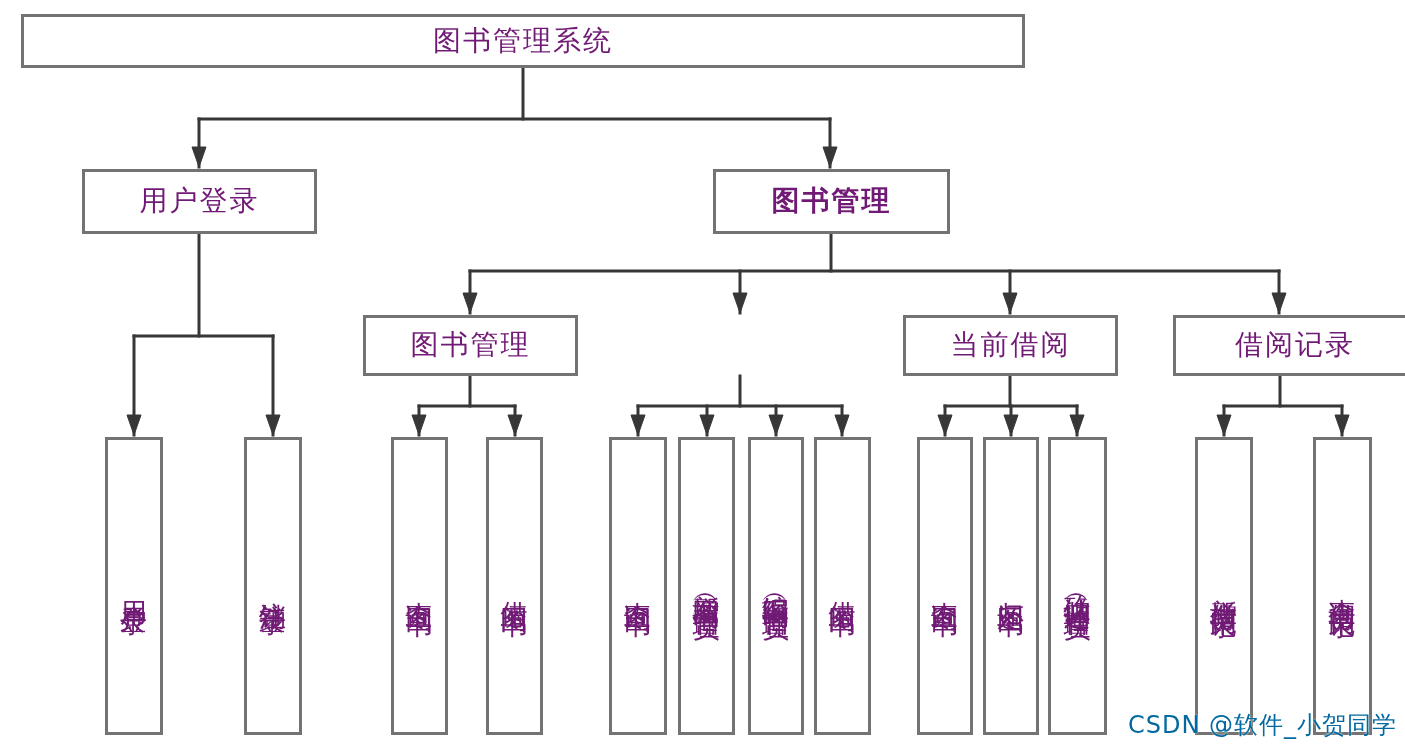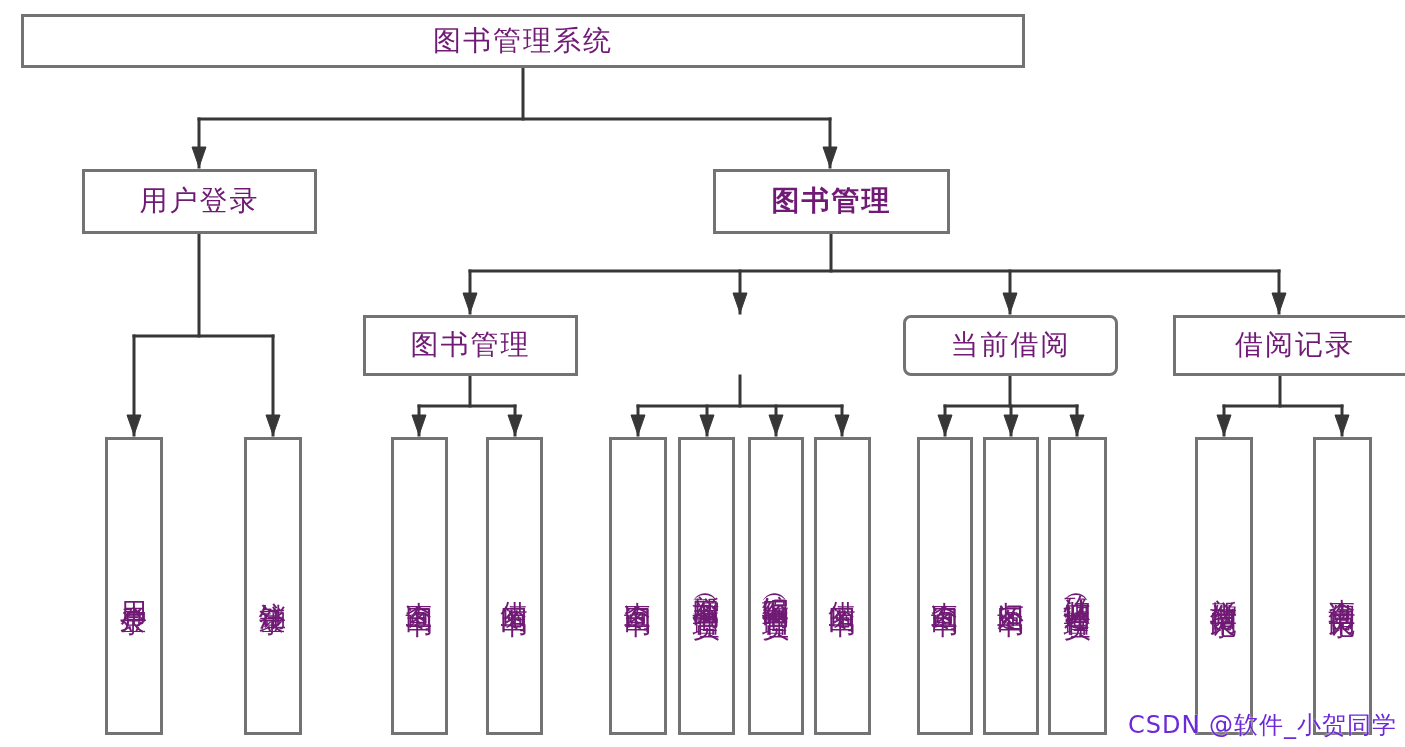--- a/index.html
+++ b/index.html
@@ -42,21 +42,21 @@
     writing-mode: vertical-rl;
     text-orientation: mixed;
     font-size: 27px;
     letter-spacing: 3px;
     white-space: nowrap;
   }
   .watermark {
     position: absolute;
     right: 8px;
     bottom: 6px;
-    color: #6d28d9;
+    color: #0369a1;
     font-size: 24px;
     letter-spacing: 1px;
     text-shadow: 0 0 2px #ffffff;
     z-index: 5;
     pointer-events: none;
   }
 </style>
 </head>
 <body>
 
@@ -111,21 +111,21 @@
       <line x1="1342" y1="406" x2="1342" y2="435" marker-end="url(#arw)"></line>
     </g>
   </svg>
 
   <div class="box hbox" style="left:21px; top:14px; width:1004px; height:54px;">图书管理系统</div>
 
   <div class="box hbox" style="left:82px; top:169px; width:235px; height:65px;">用户登录</div>
   <div class="box hbox" style="left:713px; top:169px; width:237px; height:65px;font-weight:bold;">图书管理</div>
 
   <div class="box hbox" style="left:363px; top:315px; width:215px; height:61px;">图书管理</div>
-  <div class="box hbox" style="left:903px; top:315px; width:215px; height:61px;border-radius:8px;">当前借阅</div>
+  <div class="box hbox" style="left:903px; top:315px; width:215px; height:61px;">当前借阅</div>
   <div class="box hbox" style="left:1173px; top:315px; width:244px; height:61px;">借阅记录</div>
 
   <div class="box vbox" style="left:105px; top:437px; width:58px; height:298px;">用户登录</div>
   <div class="box vbox" style="left:244px; top:437px; width:58px; height:298px;">注销登录</div>
 
   <div class="box vbox" style="left:391px; top:437px; width:57px; height:298px;">查询图书</div>
   <div class="box vbox" style="left:486px; top:437px; width:57px; height:298px;">借阅图书</div>
 
   <div class="box vbox" style="left:609px; top:437px; width:58px; height:298px;">查询图书</div>
   <div class="box vbox" style="left:678px; top:437px; width:57px; height:298px;">新增图书（管理员）</div>

